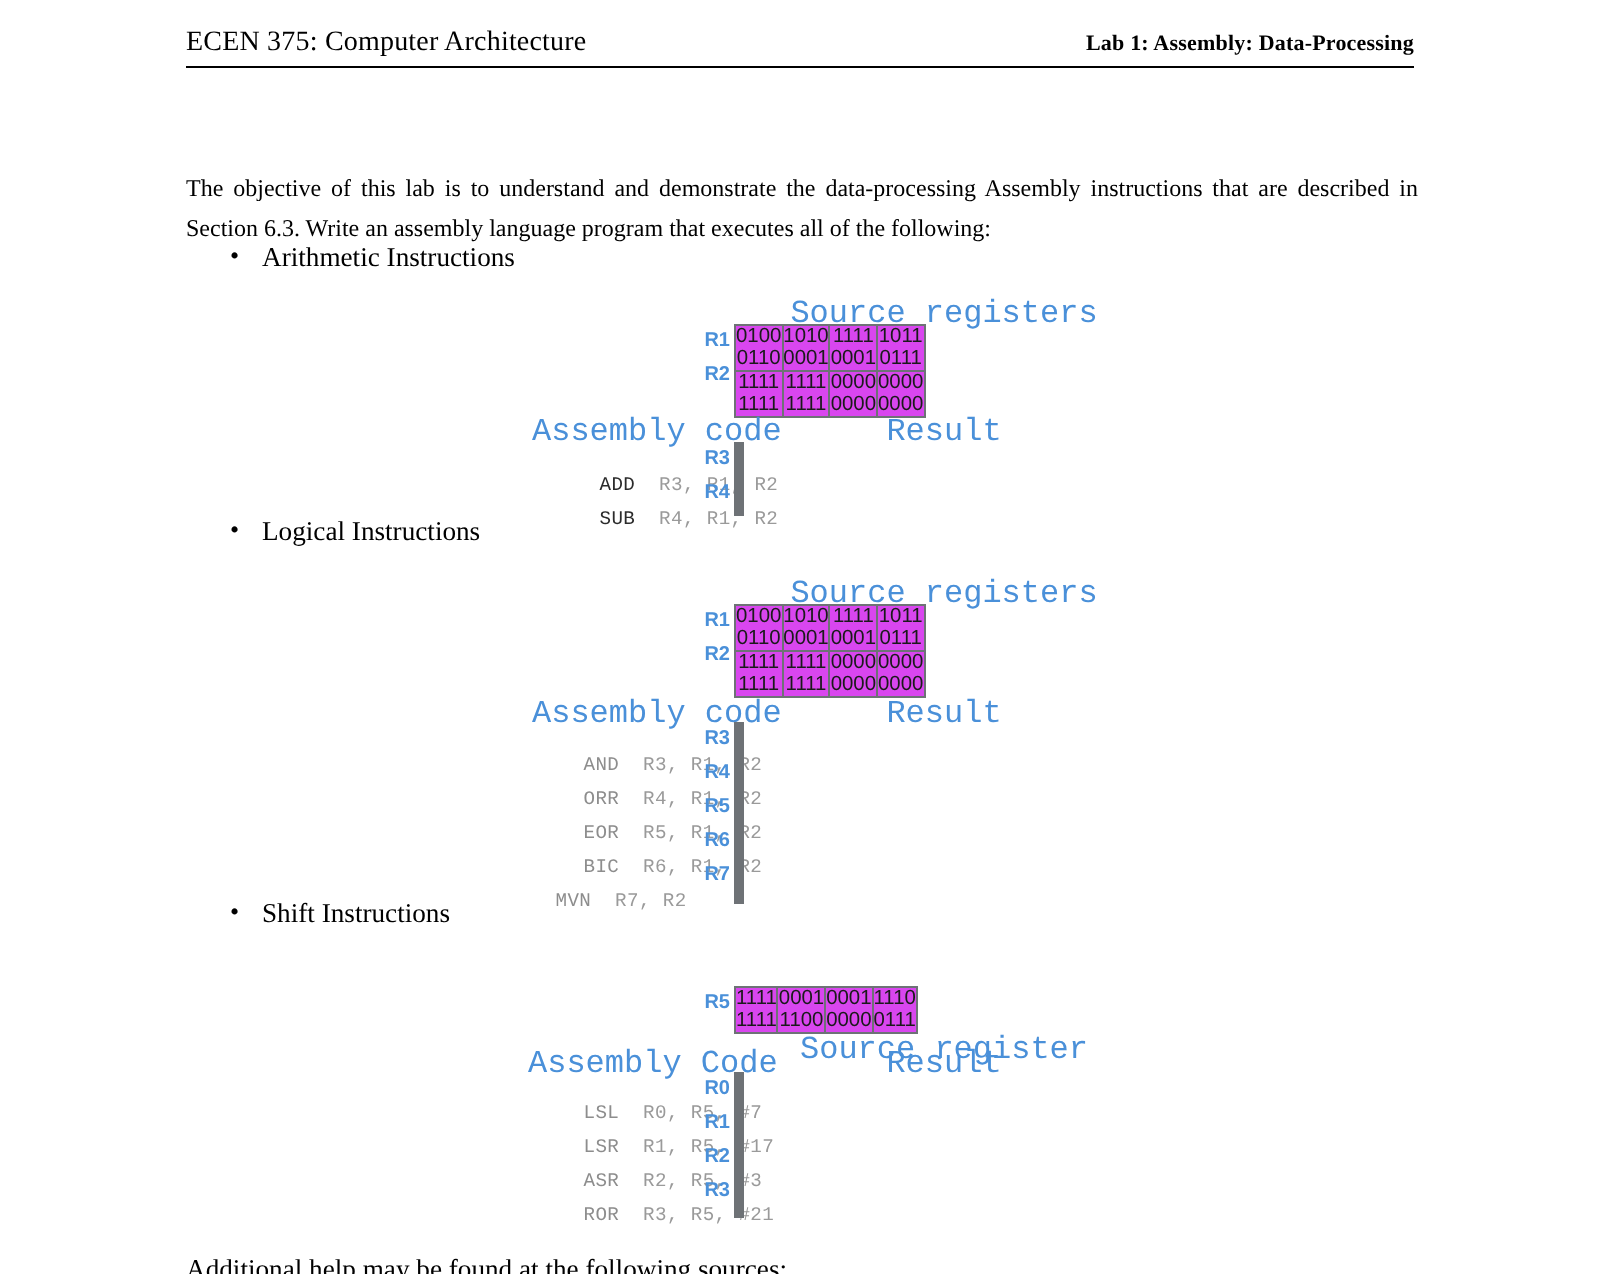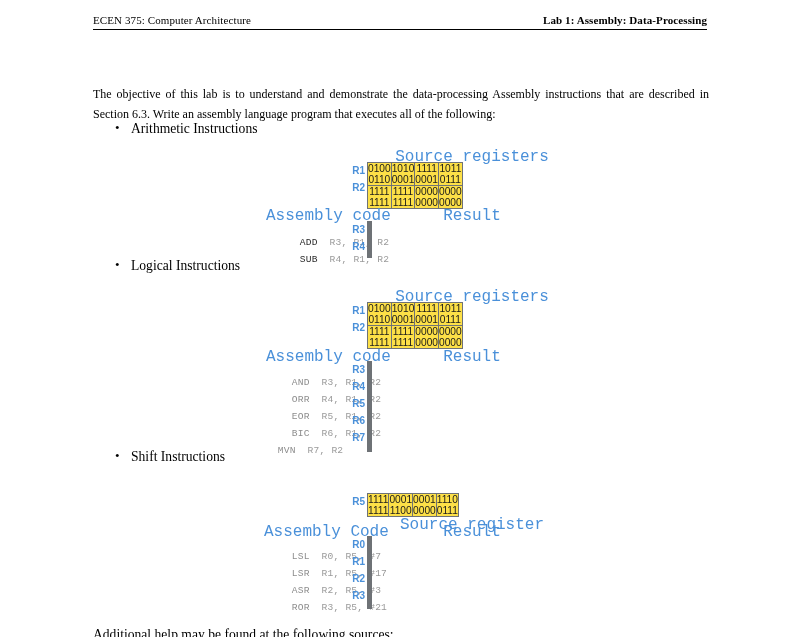--- a/index.html
+++ b/index.html
@@ -23,21 +23,21 @@
     left: 93px;
     top: 14px;
     width: 614px;
     display: flex;
     justify-content: space-between;
     align-items: baseline;
     border-bottom: 1px solid #000;
     padding-bottom: 3px;
   }
   .header-left {
-    font-size: 11px;
+    font-size: 14px;
     letter-spacing: 0.1px;
   }
   .header-right {
     font-size: 11px;
     font-weight: bold;
     letter-spacing: 0.1px;
   }
 
   
   .section-title {
@@ -91,21 +91,21 @@
     font-size: 16px;
     white-space: nowrap;
   }
   .cap-center { text-align: center; }
 
   
   .grid {
     position: absolute;
     border-collapse: collapse;
     border: 1px solid #b9bdc2;
-    background: #fde047;
+    background: #d946ef;
     table-layout: fixed;
   }
   .grid td {
     border: 1px solid #6e7276;
     width: 53px;
     height: 16px;
     text-align: center;
     vertical-align: middle;
     font-family: "Liberation Sans", sans-serif;
     font-size: 10.2px;

